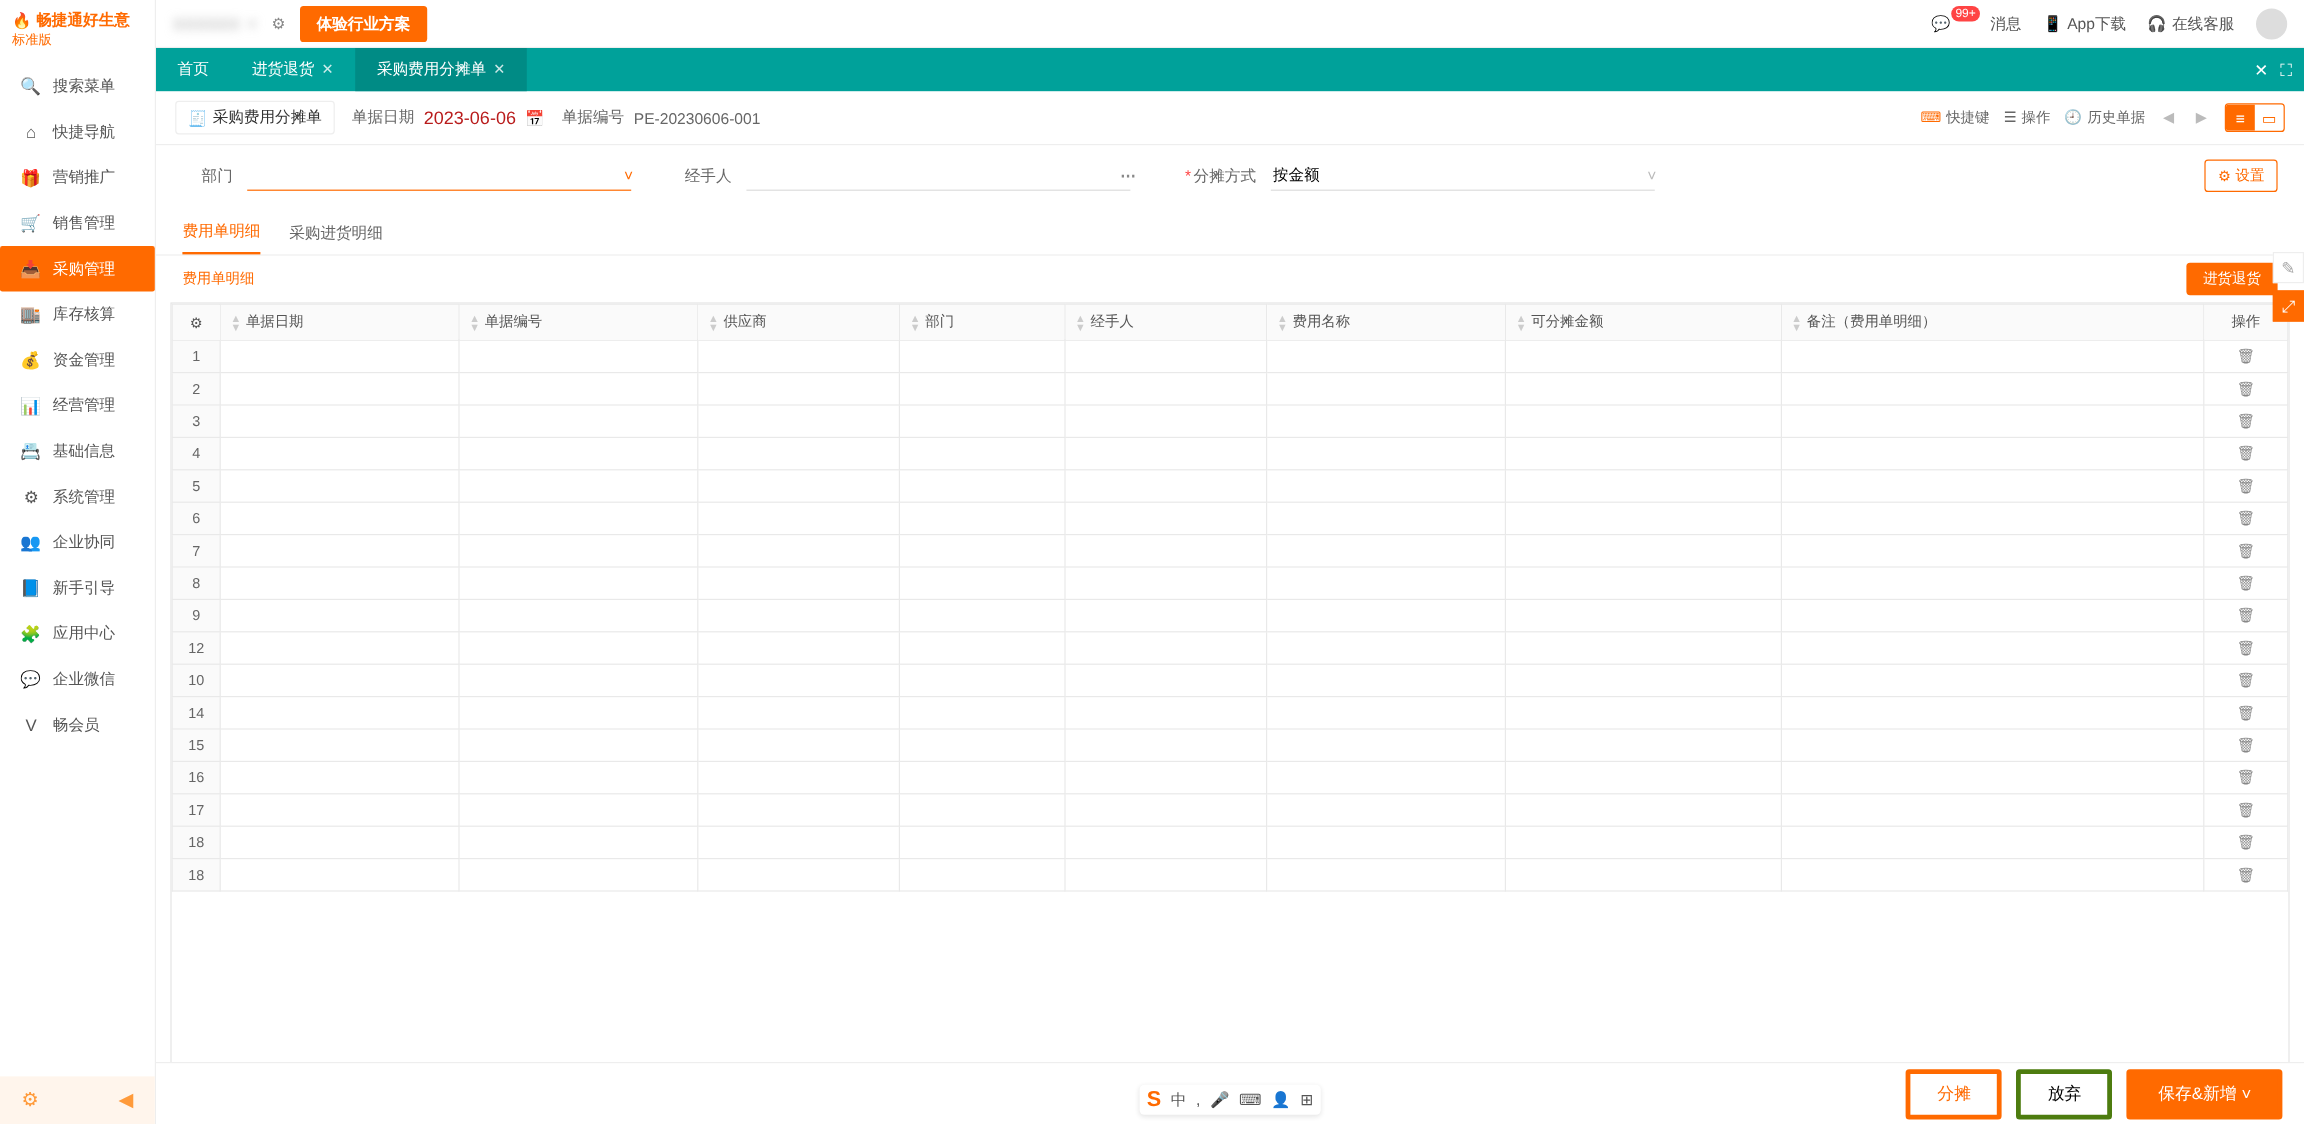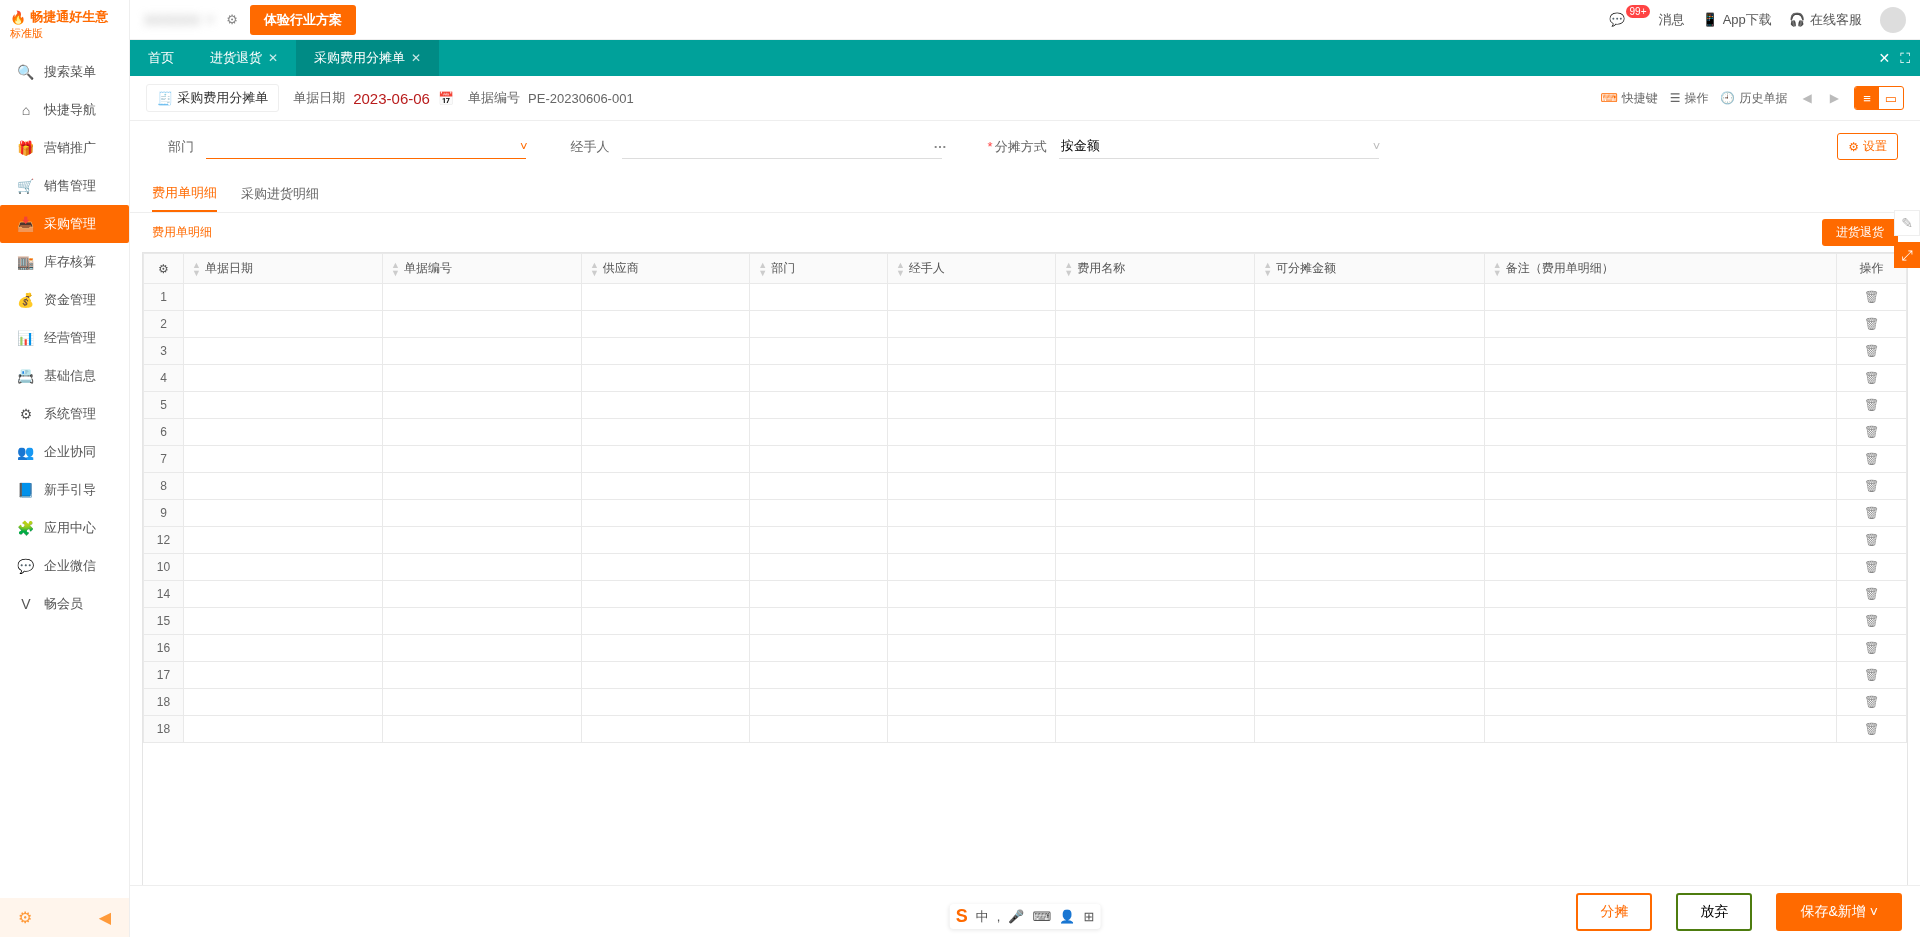--- a/index.html
+++ b/index.html
@@ -82,21 +82,21 @@
 th, td { border: 1px solid #e9e9e9; padding: 6px 8px; text-align: left; height: 26px; background: #fff; }
 th { background: #fafafa; color: #555; font-weight: normal; position: relative; }
 th .sort { color: #ccc; font-size: 9px; line-height: 8px; display: inline-flex; flex-direction: column; margin-right: 4px; vertical-align: middle; }
 td.rownum { text-align: center; color: #666; background: #fafafa; width: 40px; }
 th.rownum-h { width: 40px; text-align: center; }
 th.ophd, td.opcell { width: 70px; text-align: center; }
 td.opcell { color: #888; cursor: pointer; }
 
 
 .footer { position: absolute; bottom: 0; left: 0; right: 0; height: 52px; background: #fff; border-top: 1px solid #eee; display: flex; align-items: center; justify-content: flex-end; padding: 0 18px; gap: 12px; }
-.btn { padding: 8px 22px; border-radius: 3px; font-size: 14px; cursor: pointer; border: 2px solid #4d7c0f; background: #fff; margin-left: 12px; }
+.btn { padding: 8px 22px; border-radius: 3px; font-size: 14px; cursor: pointer; border: 4px solid #4d7c0f; background: #fff; }
 .btn.outline-orange { border-color: #ff6a00; color: #ff6a00; }
 .btn.primary { background: #ff6a00; color: #fff; border-color: #ff6a00; display: flex; align-items: center; gap: 4px; justify-content: center; }
 
 
 .ime { position: absolute; bottom: 8px; left: 50%; transform: translateX(-50%); display: flex; align-items: center; gap: 8px; background: #fff; border-radius: 4px; padding: 2px 6px; box-shadow: 0 1px 4px rgba(0,0,0,.1); font-size: 13px; color: #555; }
 .ime .s { color: #ff6a00; font-weight: bold; font-size: 18px; }
 
 
 .edge { position: absolute; right: 0; top: 210px; display: flex; flex-direction: column; gap: 6px; }
 .edge .e { width: 26px; height: 26px; background: #fff; border: 1px solid #eee; display: flex; align-items: center; justify-content: center; color: #aaa; font-size: 14px; cursor: pointer; }

